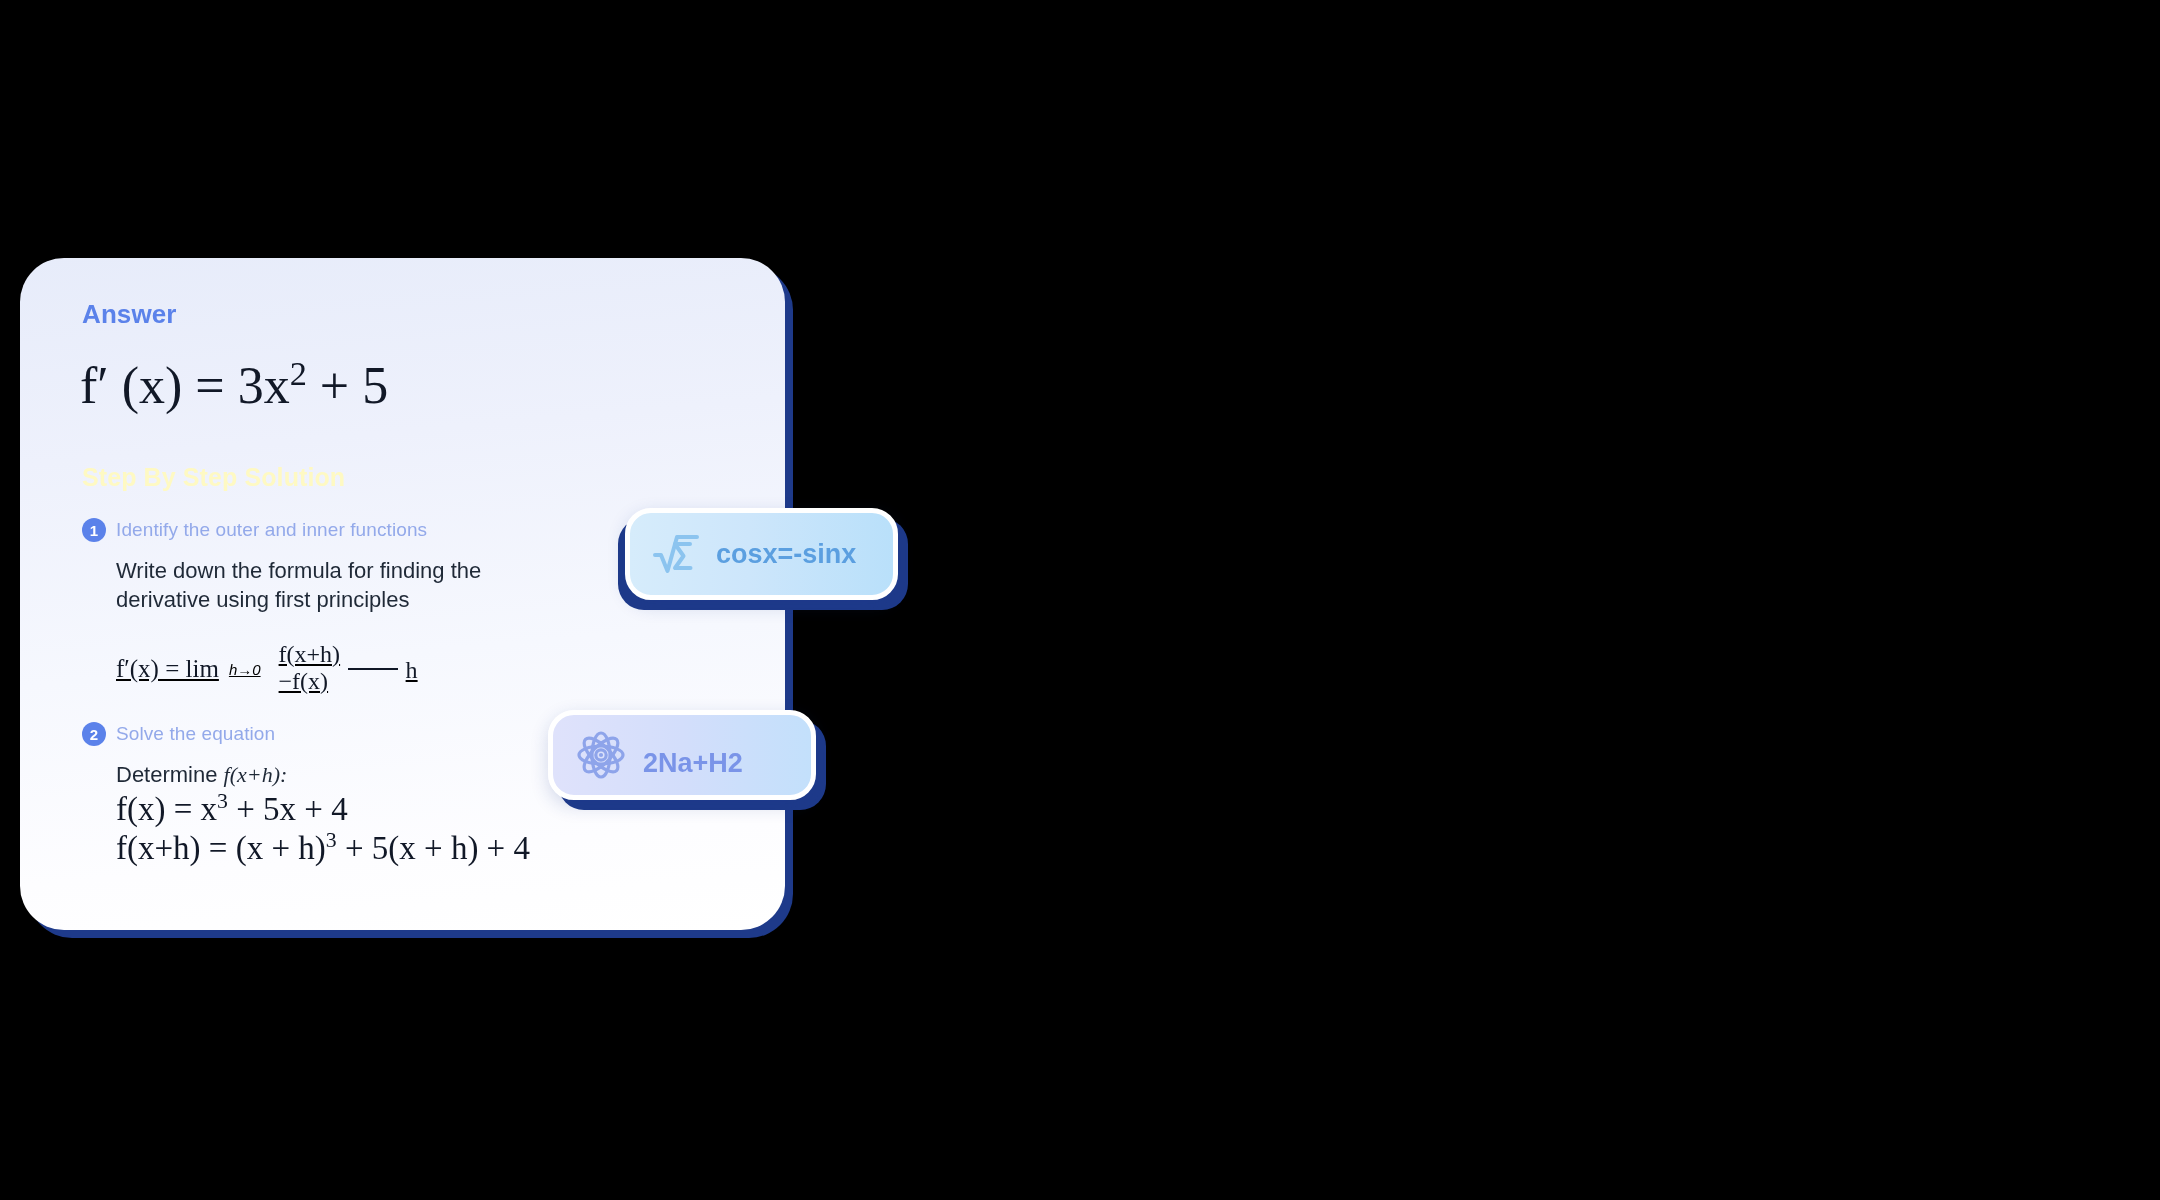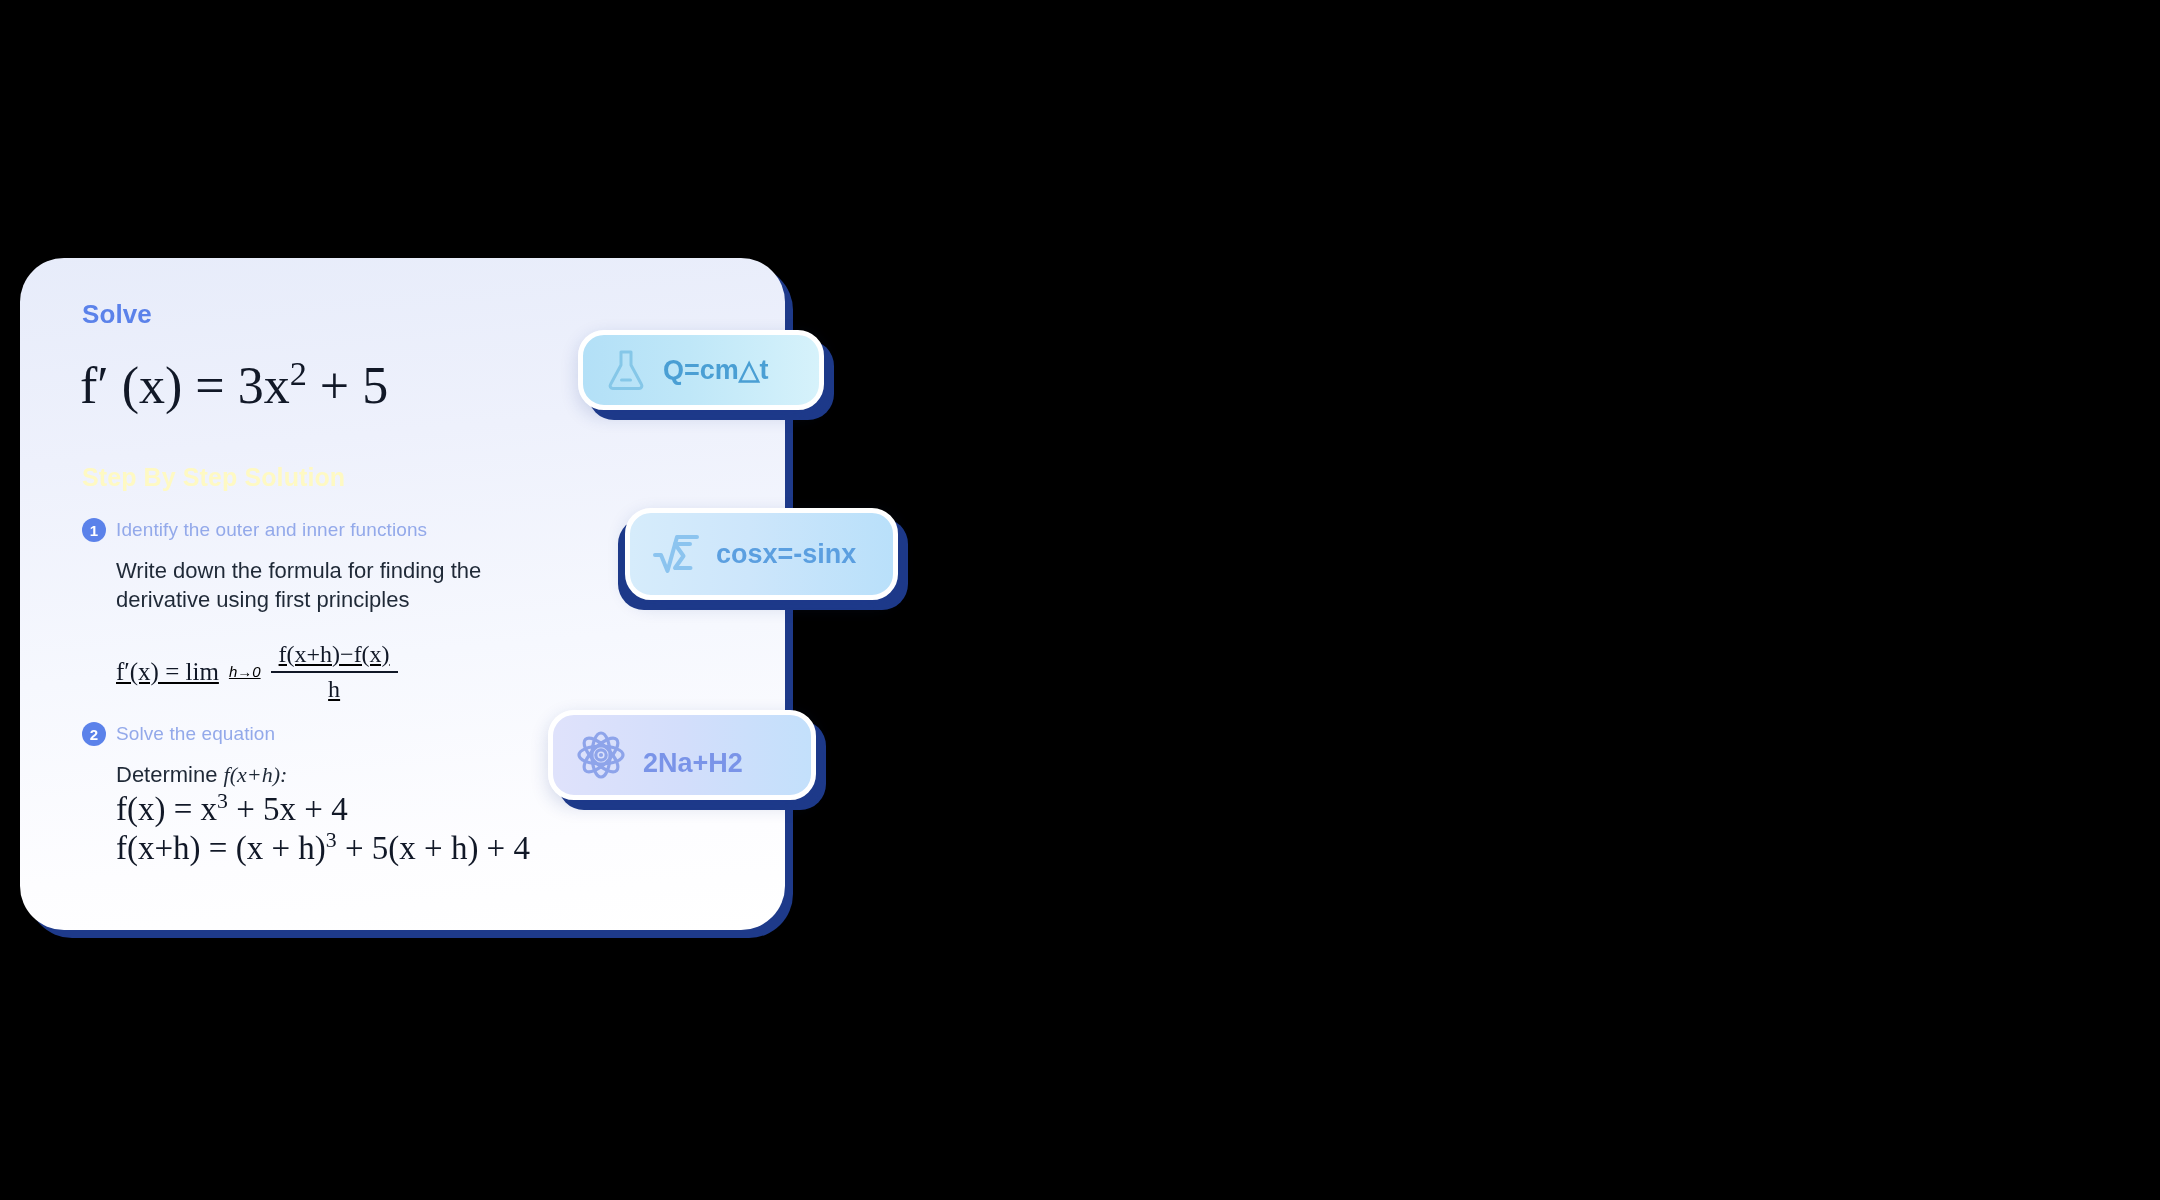--- a/index.html
+++ b/index.html
@@ -66,21 +66,21 @@
     font-family: "Liberation Serif", serif;
     font-size: 33px; color: #111827;
     white-space: nowrap;
   }
   .inline-math { font-family: "Liberation Serif", serif; font-style: italic; }
 
   
   .limit-row { display: flex; align-items: center; gap: 10px; margin-top: 26px; text-decoration: underline; }
   .limit-lhs { font-family: "Liberation Serif", serif; font-size: 25px; color: #111827; }
   .limit-sub { font-size: 15px; font-style: italic; }
-  .frac { display: inline-flex; flex-direction: column; align-items: center; font-family: "Liberation Serif", serif; }
+  .frac { display: inline-flex; flex-direction: row; align-items: center; font-family: "Liberation Serif", serif; }
   .frac .num { font-size: 24px; padding: 0 8px 3px 8px; color: #111827; }
   .frac .bar { height: 2px; background: #111827; width: 100%; }
   .frac .den { font-size: 24px; padding: 3px 8px 0 8px; color: #111827; }
 
   sup.m { font-size: .66em; vertical-align: super; }
 
   
   .chip-wrap { position: absolute; }
   .chip-shadow {
     position: absolute; left: 10px; top: 10px;
@@ -108,21 +108,21 @@
 </style>
 </head>
 <body>
 
 <div id="stage">
 
   <div class="card-shadow"></div>
 
   <div class="card"></div>
 
-  <div class="label-answer">Solve</div>
+  <div class="label-answer">Answer</div>
 
   <div class="answer-eq">
     <span>f′ (x) = 3x</span><sup class="m">2</sup><span> + 5</span>
   </div>
 
   <div class="label-sbs">Step By Step Solution</div>
 
   <div class="step" style="top:518px;">
     <div class="step-head">
       <span class="step-badge">1</span>
@@ -154,32 +154,20 @@
       </div>
       <div class="mathline">
         <span>f(x) = x</span><sup class="m">3</sup><span> + 5x + 4</span>
       </div>
       <div class="mathline">
         <span>f(x+h) = (x + h)</span><sup class="m">3</sup><span> + 5(x + h) + 4</span>
       </div>
     </div>
   </div>
 
-  <div class="chip-wrap chip-a" style="left:578px; top:330px; width:246px; height:80px;">
-    <div class="chip-shadow"></div>
-    <div class="chip">
-      <span class="chip-icon">
-        <svg width="42" height="44" viewBox="0 0 42 44" fill="none">
-          <path d="M16 4 h10 v13 l10.5 19.5 a2.6 2.6 0 0 1 -2.3 3.9 H7.8 a2.6 2.6 0 0 1 -2.3 -3.9 L16 17 Z" stroke="#85c7e8" stroke-width="3" stroke-linejoin="round" fill="none"></path>
-          <path d="M16.5 32 h9" stroke="#85c7e8" stroke-width="3" stroke-linecap="round"></path>
-        </svg>
-      </span>
-      <span class="chip-text">Q=cm△t</span>
-    </div>
-  </div>
 
   <div class="chip-wrap chip-b" style="left:608px; top:508px; width:290px; height:92px;">
     <div class="chip-shadow"></div>
     <div class="chip">
       <span class="chip-icon">
         <svg width="48" height="46" viewBox="0 0 48 46" fill="none">
           <path d="M3 24 L9 24 L15.5 40 L25 6 L45 6" stroke="#8cc4ef" stroke-width="4" stroke-linecap="round" stroke-linejoin="round" fill="none"></path>
           <path d="M38 13 H23 L31.5 25 L23 37 H38.5" stroke="#8cc4ef" stroke-width="4" stroke-linecap="round" stroke-linejoin="round" fill="none"></path>
         </svg>
       </span>

